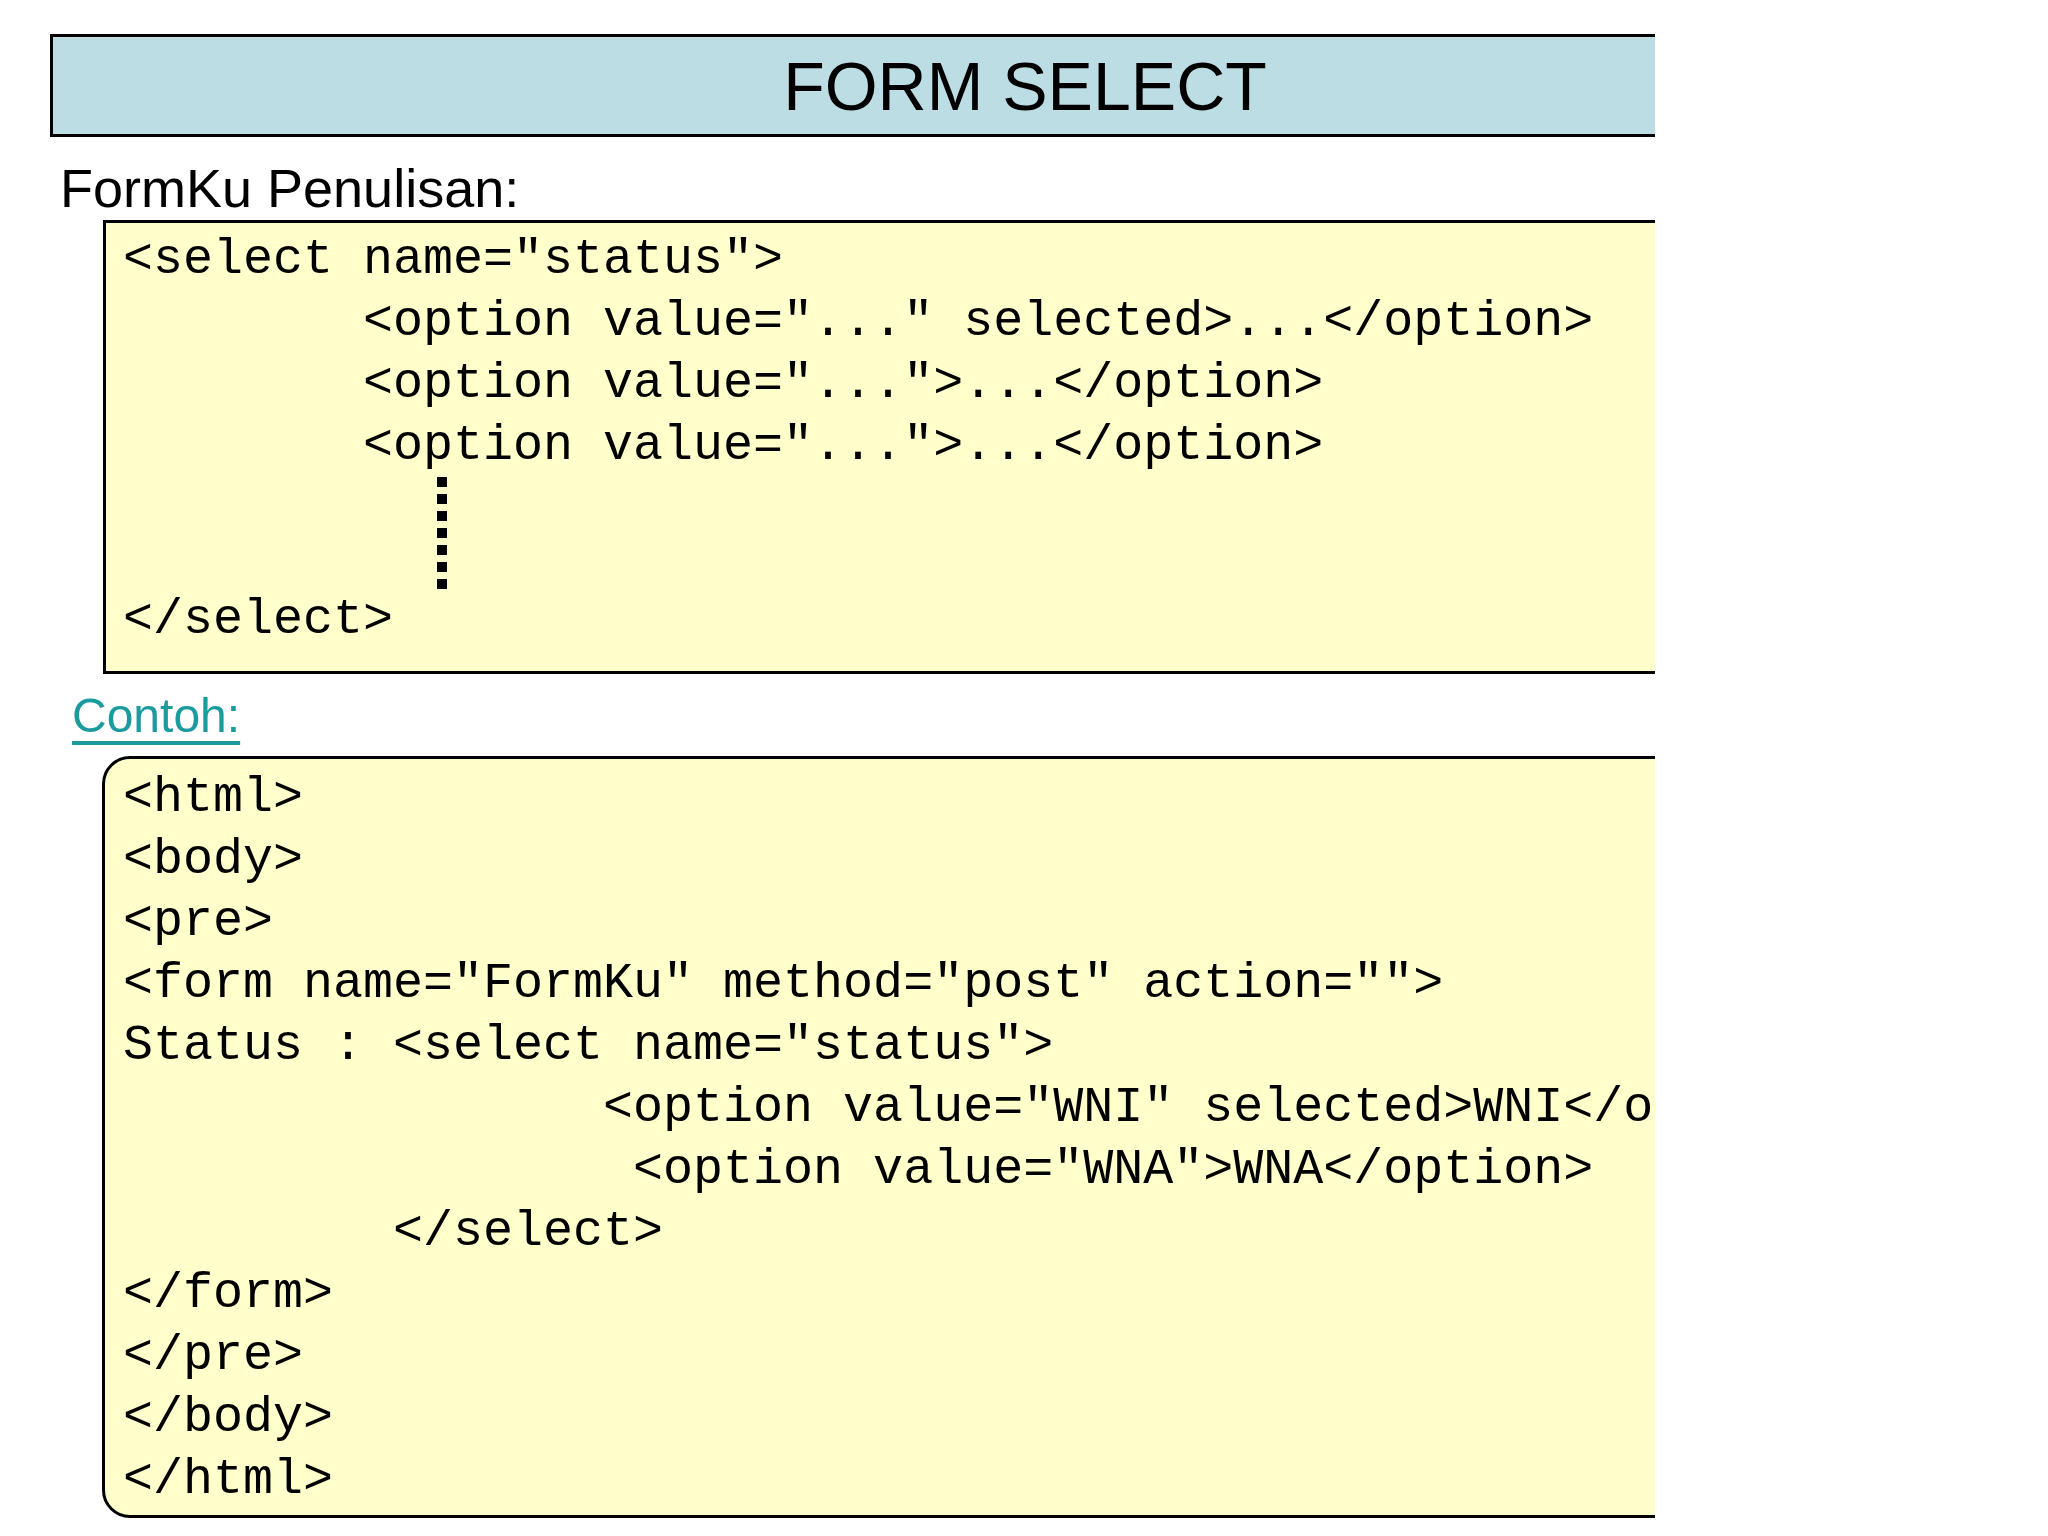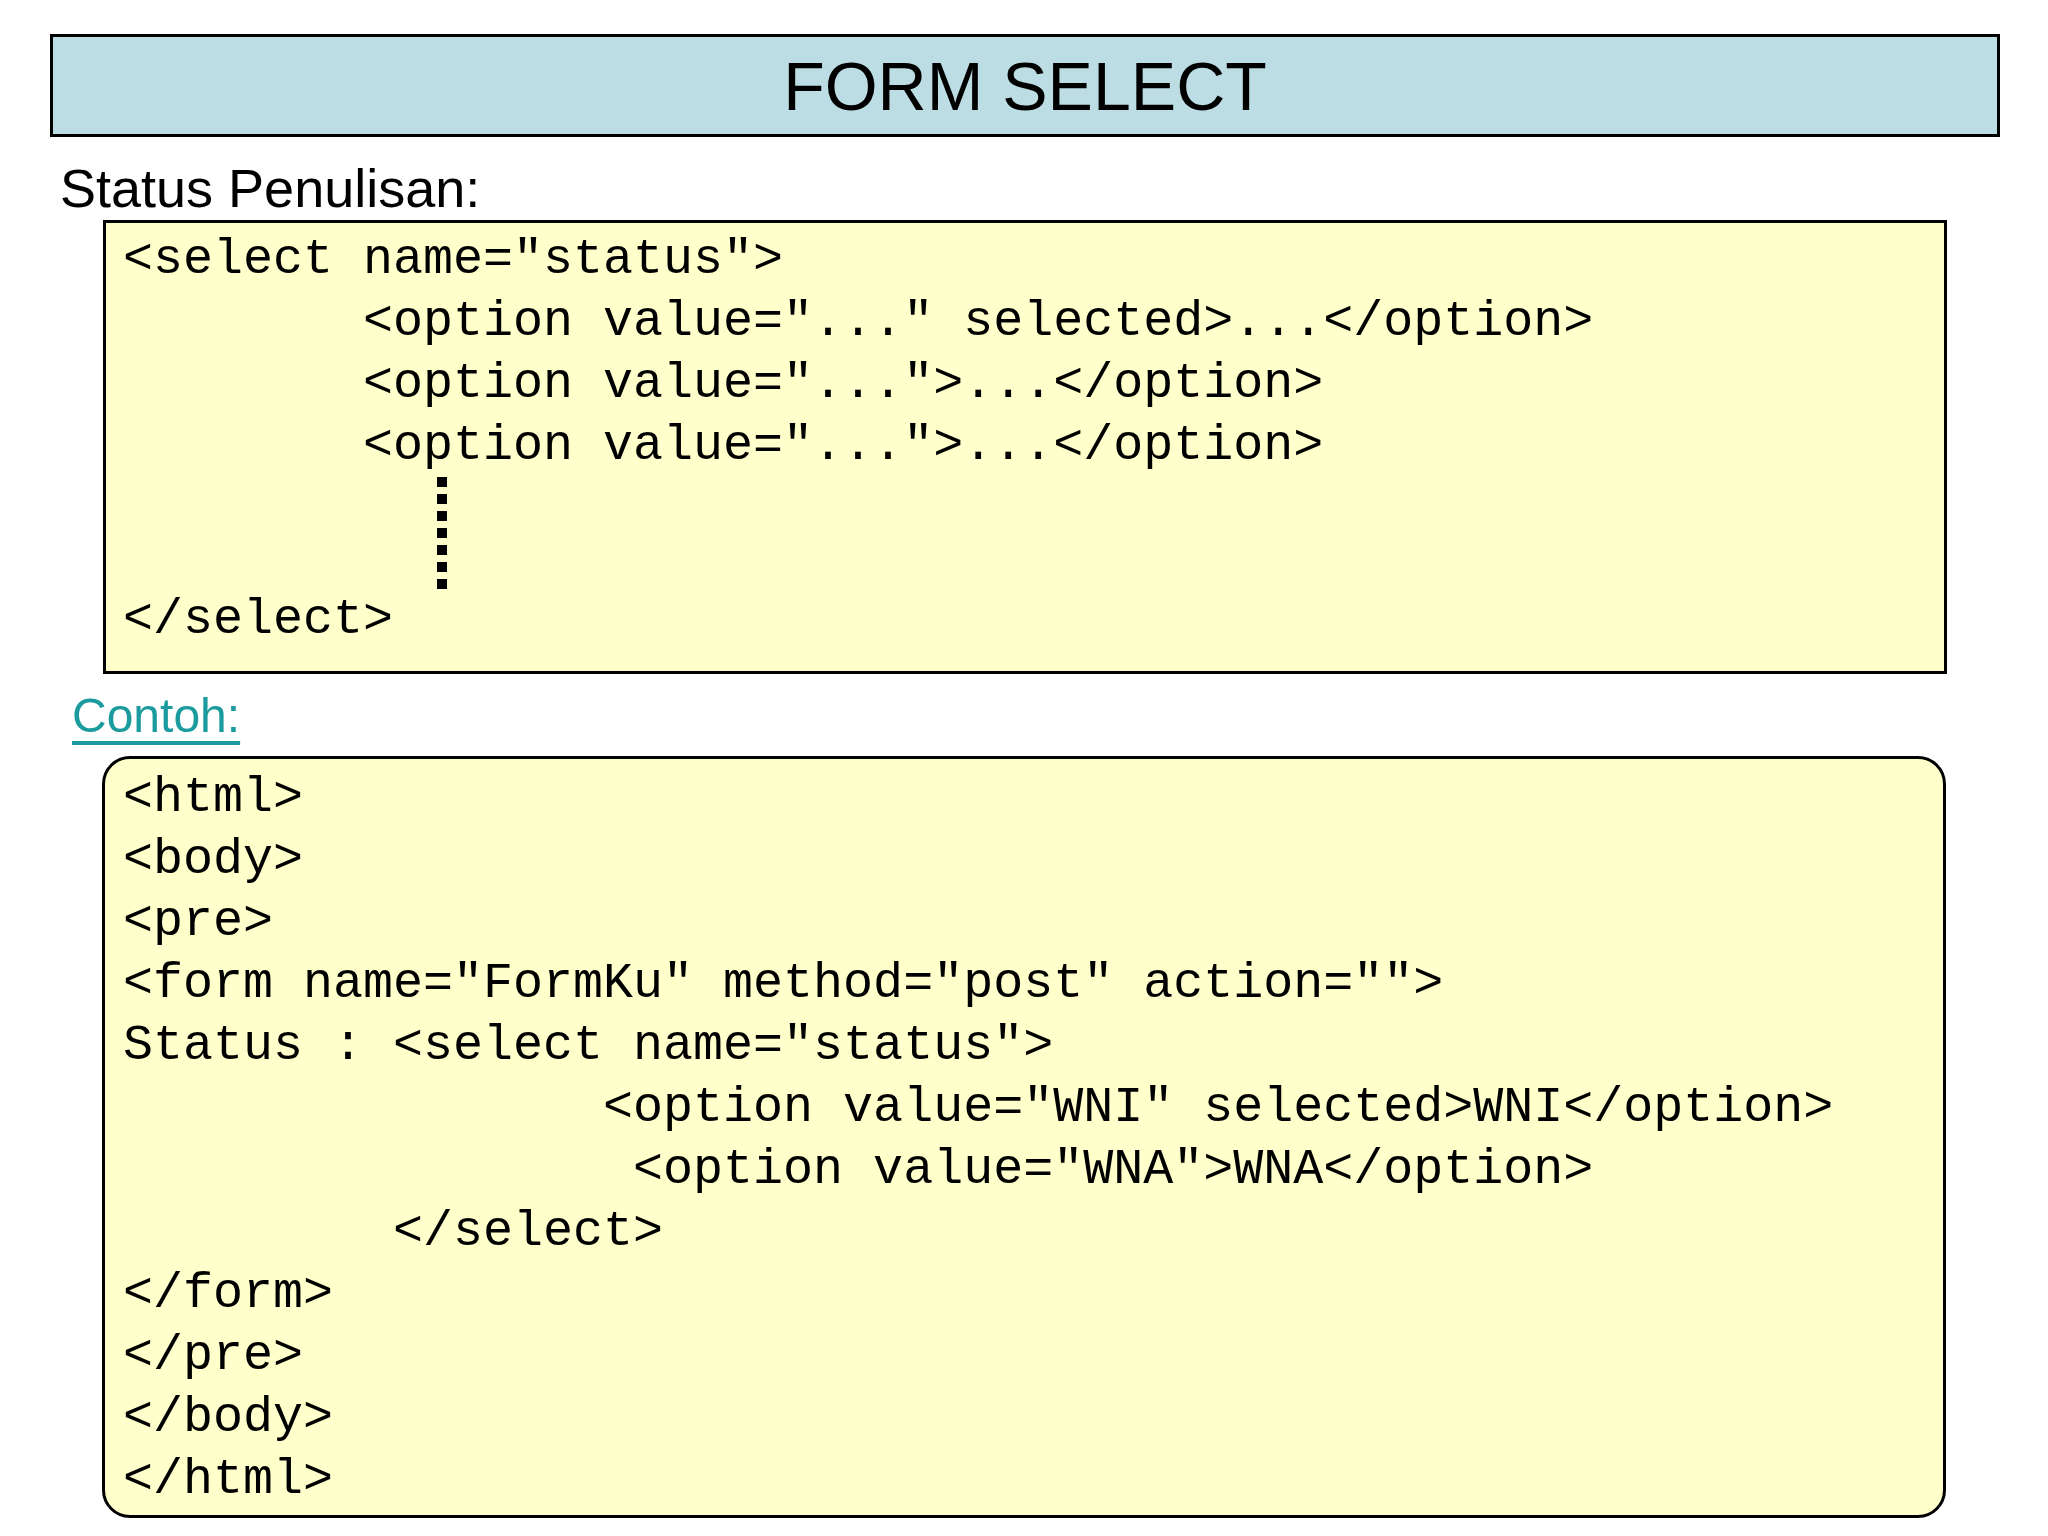--- a/index.html
+++ b/index.html
@@ -2,21 +2,21 @@
 <html><head>
 <meta charset="utf-8">
 <style>
   html, body {
     margin: 0;
     padding: 0;
     background: #ffffff;
   }
   .slide {
     position: relative;
-    width: 2048px;
+    width: 1655px;
     height: 1536px;
     background: #ffffff;
     overflow: hidden;
     font-family: "Liberation Sans", sans-serif;
     color: #000000;
   }
 
   .title-bar {
     position: absolute;
     left: 50px;
@@ -99,21 +99,21 @@
 </style>
 </head>
 <body>
 
 <div class="slide">
 
   <div class="title-bar">
     <div class="title-text">FORM SELECT</div>
   </div>
 
-  <div class="format-label">Status Penulisan:</div>
+  <div class="format-label">FormKu Penulisan:</div>
 
   <div class="code-box code-box-1">
     <pre class="code">&lt;select name="status"&gt;
         &lt;option value="..." selected&gt;...&lt;/option&gt;
         &lt;option value="..."&gt;...&lt;/option&gt;
         &lt;option value="..."&gt;...&lt;/option&gt;</pre>
     <div class="vdots"></div>
     <pre class="code">&lt;/select&gt;</pre>
   </div>
 

